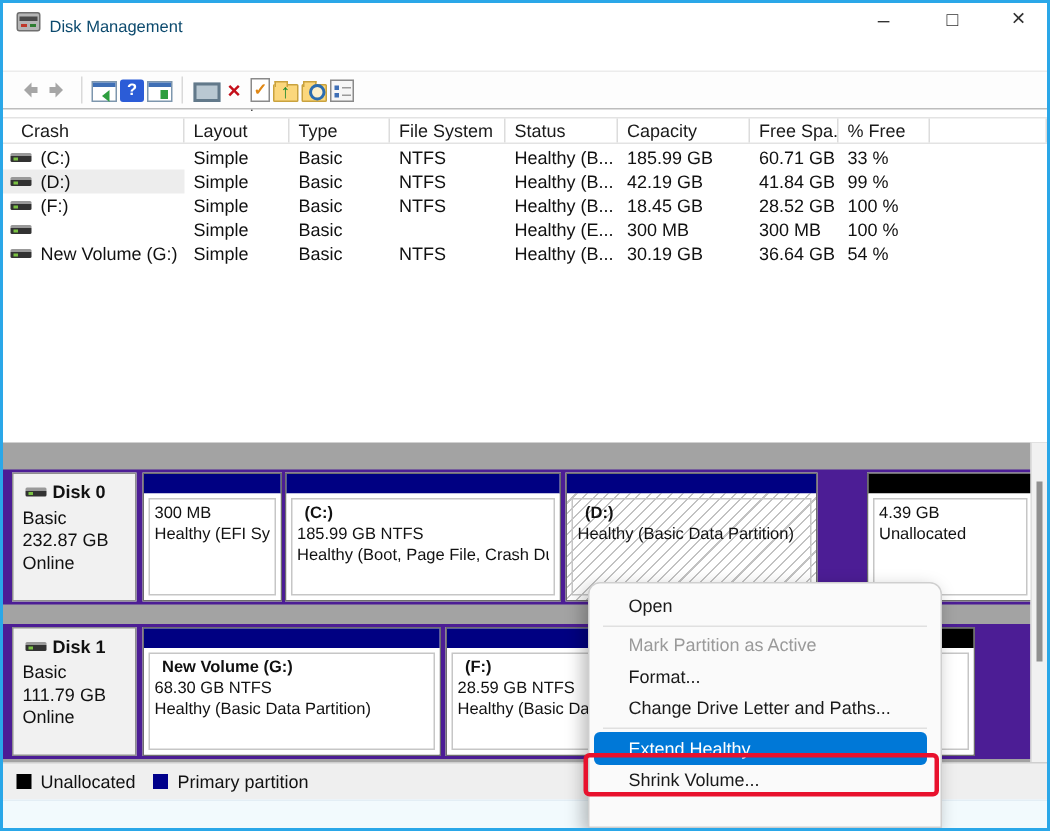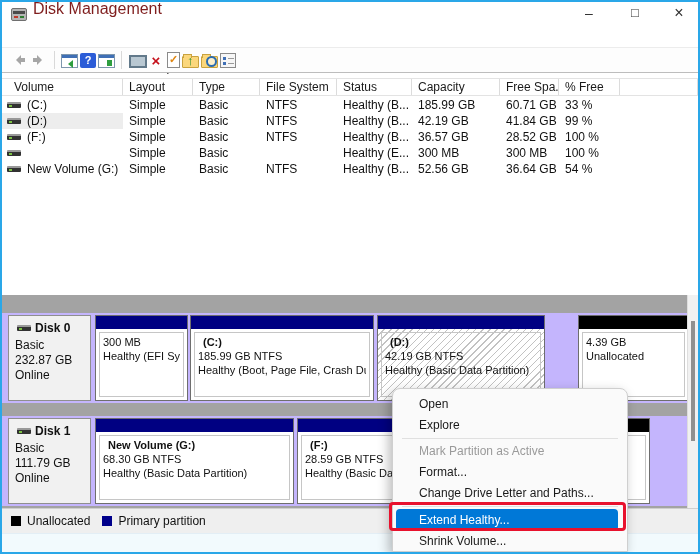--- a/index.html
+++ b/index.html
@@ -8,21 +8,21 @@
   .window { position:relative; width:700px; height:554px; background:#fff; overflow:hidden;
             font-size:12px; color:#111; }
   .frame { position:absolute; inset:0; border:2px solid #2aa7e8; pointer-events:none; z-index:60; }
 
   
   .titlebar { position:absolute; top:0; left:0; right:0; height:28px; background:#fff; }
   .title-icon { position:absolute; left:11px; top:8px; width:16px; height:13px;
                 background:#b5b5b5; border:1px solid #6f6f6f; border-radius:2px; }
   .title-icon::before { content:""; position:absolute; left:1px; right:1px; top:2px; height:3px; background:#4a4a4a; }
   .title-icon::after { content:""; position:absolute; left:2px; bottom:2px; width:4px; height:2px; background:#c0392b; box-shadow:6px 0 0 #2e7d32; }
-  .title-text { position:absolute; left:33px; top:0; font-size:16px; color:#7f1d1d; }
+  .title-text { position:absolute; left:33px; top:12px; font-size:11px; color:#0c4a6e; }
   .winbtn { position:absolute; top:0; width:38px; height:28px; text-align:center; line-height:26px;
             font-size:14px; color:#333; cursor:default; }
   .btn-min { left:570px; } .btn-max { left:616px; font-size:13px; } .btn-close { left:660px; font-size:16px; }
 
   
   .menubar { position:absolute; top:28px; left:2px; right:2px; height:20px; background:#fff; border-bottom:1px solid #ececec; }
   .menubar span { display:inline-block; padding:0 8px; line-height:19px; font-size:12px;margin-top:30px; }
   .menubar span:first-child { margin-left:2px; }
 
   
@@ -80,21 +80,21 @@
   .lcell.first { display:flex; align-items:center; padding-left:4px; }
   .lcell.first.sel { background:#ededed; }
   .drive-ico { width:14px; height:6px; border-radius:1px; margin:0 6px 0 1px; flex:0 0 14px;
                background:linear-gradient(#999 0 2px, #323232 2px); position:relative; }
   .drive-ico::after { content:""; position:absolute; left:2px; bottom:1px; width:3px; height:2px; background:#7ac143; }
   .col0{width:121px} .col1{width:70px} .col2{width:67px} .col3{width:77px} .col4{width:75px}
   .col5{width:88px} .col6{width:59px} .col7{width:61px} .col8{flex:1}
 
   
   .graph-pane { position:absolute; left:2px; right:2px; top:294px; height:214px; background:#a3a3a3; border-top:1px solid #fff; }
-  .disk-row { position:absolute; left:0; width:685px; height:90px; background:#c4b5fd; }
+  .disk-row { position:absolute; left:0; width:685px; height:90px; background:#4c1d95; }
   .disk-info { position:absolute; left:6px; top:2px; width:83px; height:86px; background:#f1f1f1;
                border:1px solid #8f8f8f; padding:5px 0 0 6px; }
   .disk-title { display:flex; align-items:center; font-weight:bold; margin-bottom:3px; }
   .disk-title .drive-ico { margin:0 4px 0 2px; }
   .disk-line { line-height:15px; font-size:12px; }
 
   .part { position:absolute; top:2px; height:86px; background:#fff; border:1px solid #6e6e6e; }
   .pbar { position:absolute; left:0; right:0; top:0; height:13px; background:#000082; }
   .part.unalloc .pbar { background:#000; }
   .pbody { position:absolute; left:0; right:0; top:13px; bottom:0; background:#fff; }
@@ -157,21 +157,21 @@
     <div class="tico ico-computer"></div>
     <div class="tico ico-x">×</div>
     <div class="tico ico-doc"></div>
     <div class="tico folder ico-folder-up"></div>
     <div class="tico folder ico-folder-mag"></div>
     <div class="tico ico-props"></div>
   </div>
 
   <div class="listview">
     <div class="lheader">
-      <div class="hcell col0">Volume</div>
+      <div class="hcell col0">Crash</div>
       <div class="hcell col1">Layout</div>
       <div class="hcell col2">Type</div>
       <div class="hcell col3">File System</div>
       <div class="hcell col4">Status</div>
       <div class="hcell col5">Capacity</div>
       <div class="hcell col6">Free Spa...</div>
       <div class="hcell col7">% Free</div>
       <div class="hcell col8"></div>
     </div>
 
@@ -205,21 +205,21 @@
 
     <div class="lrow" style="top:55px">
       <div class="lcell first col0">
           <span class="drive-ico"></span>
           <span>(F:)</span>
         </div>
       <div class="lcell col1">Simple</div>
       <div class="lcell col2">Basic</div>
       <div class="lcell col3">NTFS</div>
       <div class="lcell col4">Healthy (B...</div>
-      <div class="lcell col5">36.57 GB</div>
+      <div class="lcell col5">18.45 GB</div>
       <div class="lcell col6">28.52 GB</div>
       <div class="lcell col7">100 %</div>
     </div>
 
     <div class="lrow" style="top:71px">
       <div class="lcell first col0">
           <span class="drive-ico"></span>
         </div>
       <div class="lcell col1">Simple</div>
       <div class="lcell col2">Basic</div>
@@ -232,21 +232,21 @@
 
     <div class="lrow" style="top:87px">
       <div class="lcell first col0">
           <span class="drive-ico"></span>
           <span>New Volume (G:)</span>
         </div>
       <div class="lcell col1">Simple</div>
       <div class="lcell col2">Basic</div>
       <div class="lcell col3">NTFS</div>
       <div class="lcell col4">Healthy (B...</div>
-      <div class="lcell col5">52.56 GB</div>
+      <div class="lcell col5">30.19 GB</div>
       <div class="lcell col6">36.64 GB</div>
       <div class="lcell col7">54 %</div>
     </div>
   </div>
 
   <div class="graph-pane">
 
     <div class="disk-row" style="top:18px">
       <div class="disk-info">
         <div class="disk-title">
@@ -274,21 +274,20 @@
           <div class="pline">185.99 GB NTFS</div>
           <div class="pline">Healthy (Boot, Page File, Crash Dum</div>
         </div>
           </div>
       </div>
       <div class="part hatch" style="left:375px;width:168px">
         <div class="pbar"></div>
         <div class="pbody">
             <div class="pinner">
           <div class="pline t">(D:)</div>
-          <div class="pline">42.19 GB NTFS</div>
           <div class="pline">Healthy (Basic Data Partition)</div>
         </div>
           </div>
       </div>
       <div class="part unalloc" style="left:576px;width:111px">
         <div class="pbar"></div>
         <div class="pbody">
             <div class="pinner">
           <div class="pline">4.39 GB</div>
           <div class="pline">Unallocated</div>
@@ -343,21 +342,20 @@
   <div class="legend">
     <span class="swatch sw-black"></span>
     <span>Unallocated</span>
     <span class="swatch sw-navy"></span>
     <span>Primary partition</span>
   </div>
   <div class="bottomstrip"></div>
 
   <div class="ctxmenu">
     <div class="mi">Open</div>
-    <div class="mi">Explore</div>
     <div class="msep"></div>
     <div class="mi disabled">Mark Partition as Active</div>
     <div class="mi">Format...</div>
     <div class="mi">Change Drive Letter and Paths...</div>
     <div class="msep"></div>
     <div class="mi hl">Extend Healthy...</div>
     <div class="mi">Shrink Volume...</div>
 
   </div>
 

